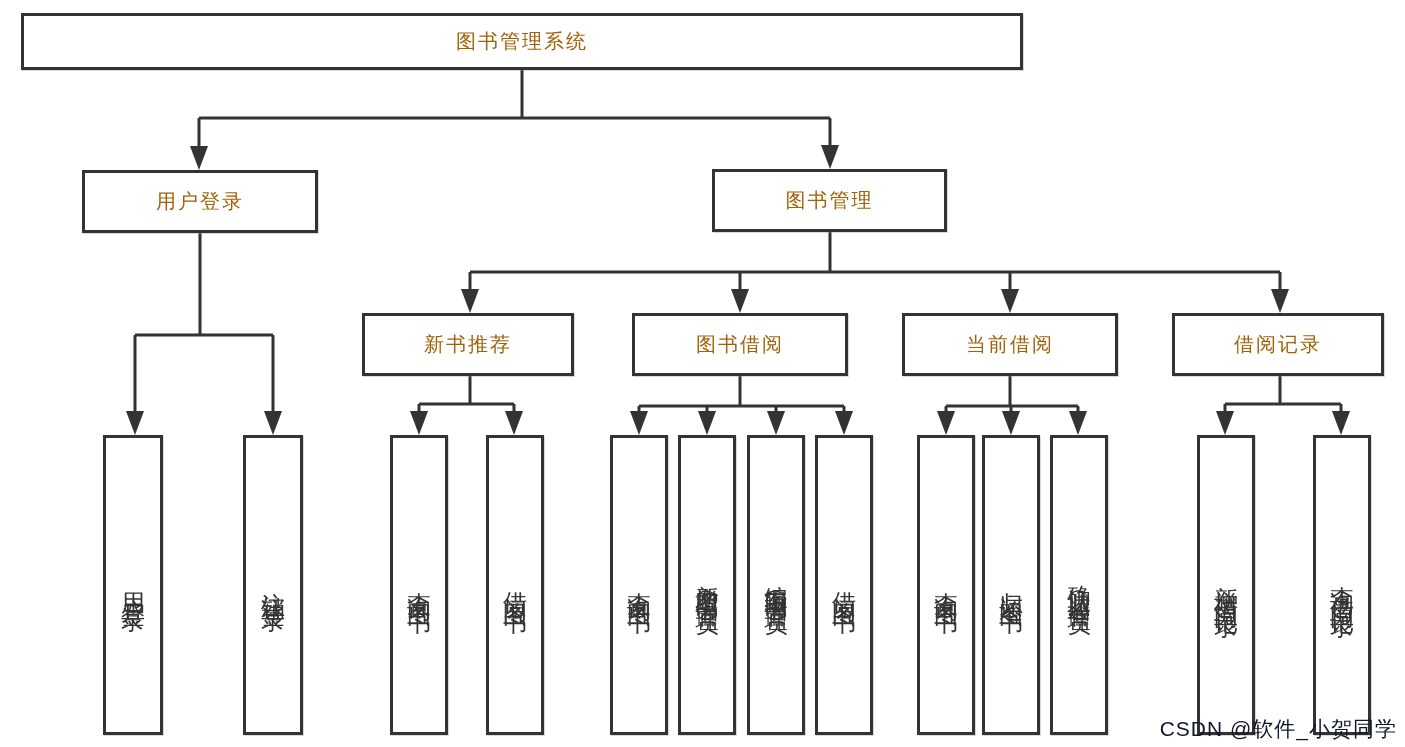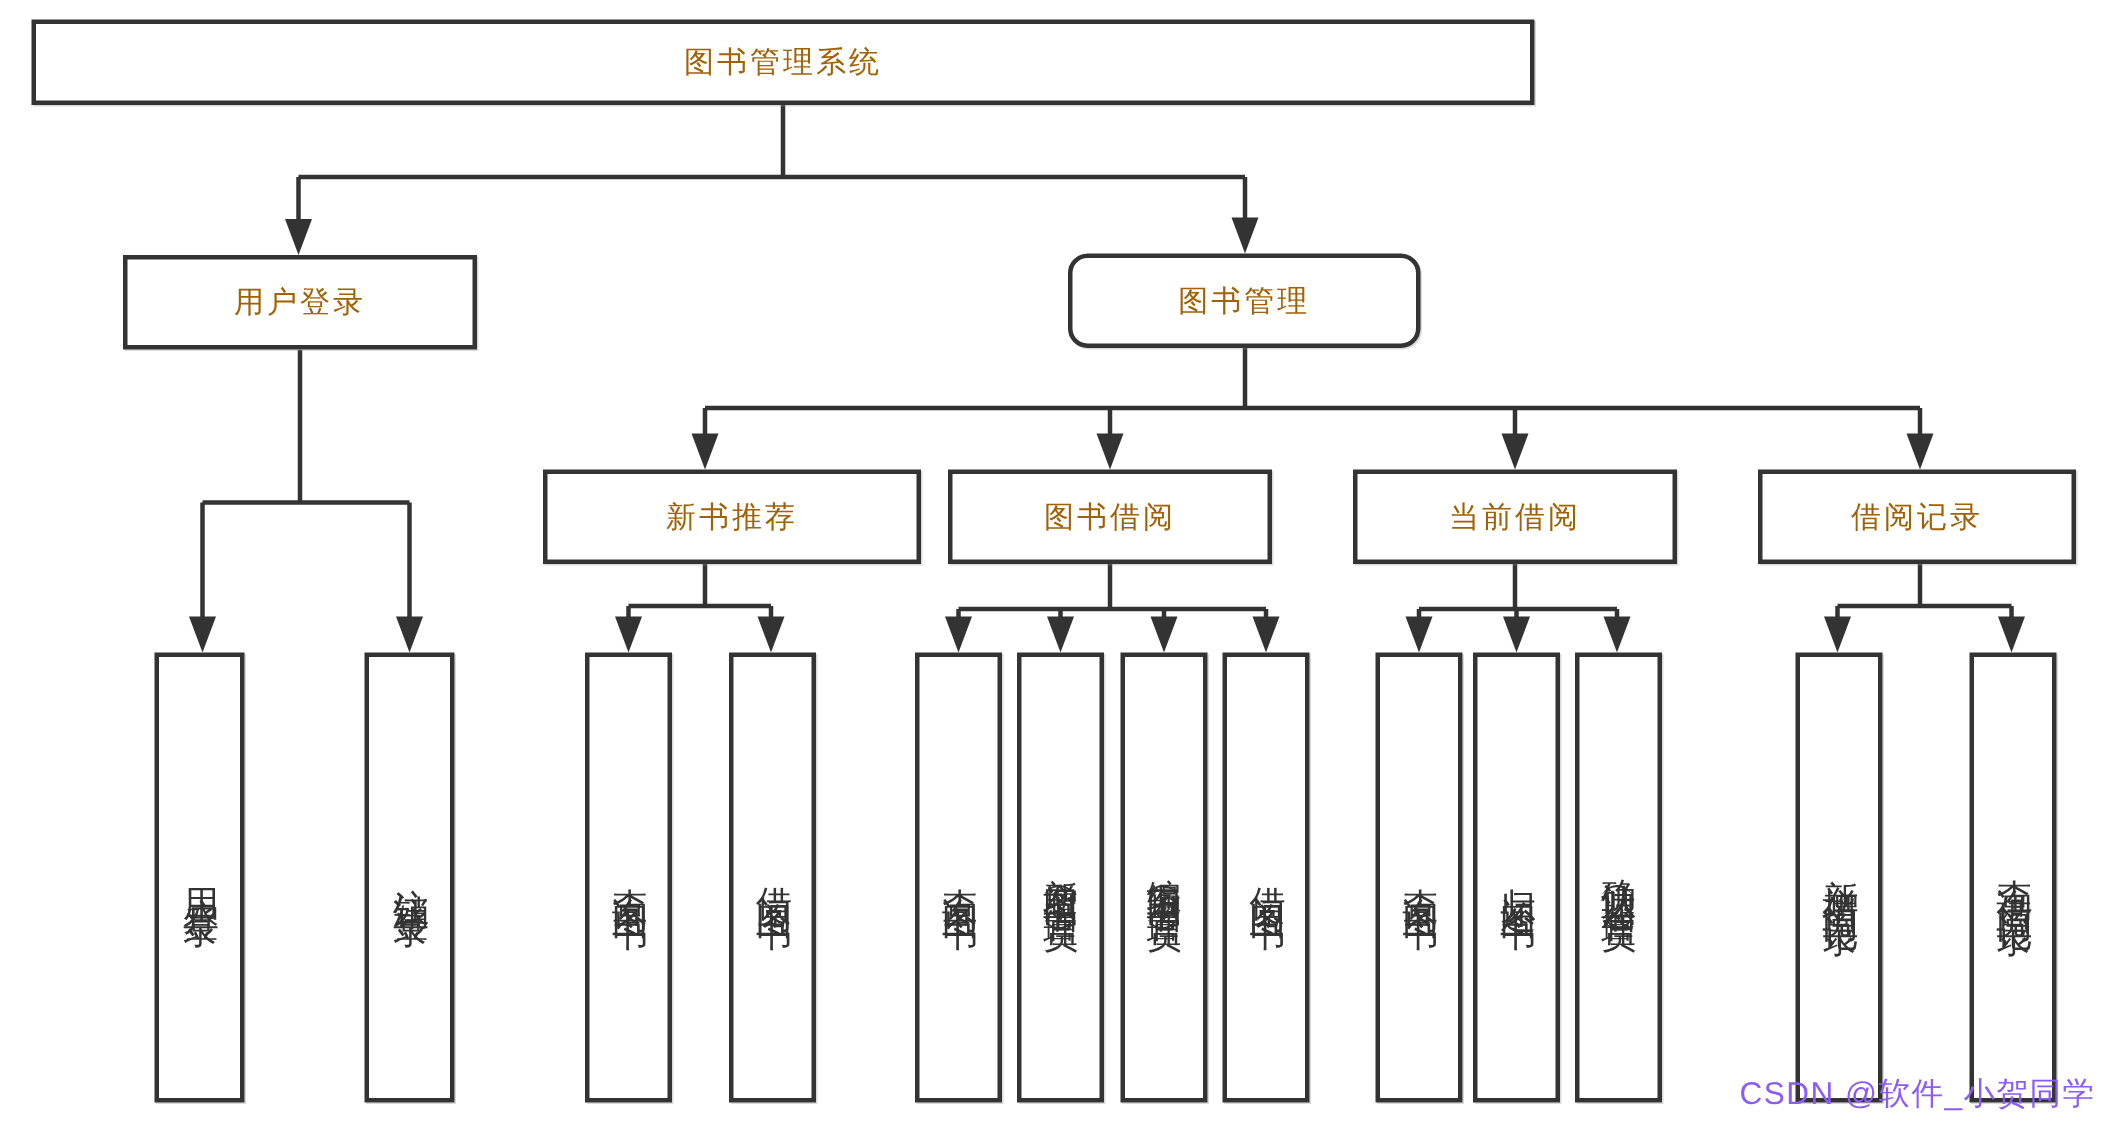--- a/index.html
+++ b/index.html
@@ -47,21 +47,21 @@
     letter-spacing: 4px;
     font-size: 23px;
   }
   #watermark {
     position: absolute;
     right: 8px;
     bottom: 4px;
     z-index: 3;
     font-size: 21px;
     letter-spacing: 1px;
-    color: #8b5cf6;
+    color: #0f172a;
     white-space: nowrap;
   }
 </style>
 </head>
 <body>
 
 <div id="canvas">
 
   <svg id="connectors" viewBox="0 0 1405 747" xmlns="http://www.w3.org/2000/svg">
     <defs>
@@ -132,25 +132,25 @@
     </g>
   </svg>
 
   <div class="box" style="left:21px; top:13px; width:1002px; height:57px;">
     <span class="hlabel">图书管理系统</span>
   </div>
 
   <div class="box" style="left:82px; top:170px; width:236px; height:63px;">
     <span class="hlabel">用户登录</span>
   </div>
-  <div class="box" style="left:712px; top:169px; width:235px; height:63px;border-radius:13px;">
+  <div class="box" style="left:712px; top:169px; width:235px; height:63px;">
     <span class="hlabel">图书管理</span>
   </div>
 
-  <div class="box" style="left:362px; top:313px; width:252px; height:63px;">
+  <div class="box" style="left:362px; top:313px; width:212px; height:63px;">
     <span class="hlabel">新书推荐</span>
   </div>
   <div class="box" style="left:632px; top:313px; width:216px; height:63px;">
     <span class="hlabel">图书借阅</span>
   </div>
   <div class="box" style="left:902px; top:313px; width:216px; height:63px;">
     <span class="hlabel">当前借阅</span>
   </div>
   <div class="box" style="left:1172px; top:313px; width:212px; height:63px;">
     <span class="hlabel">借阅记录</span>

